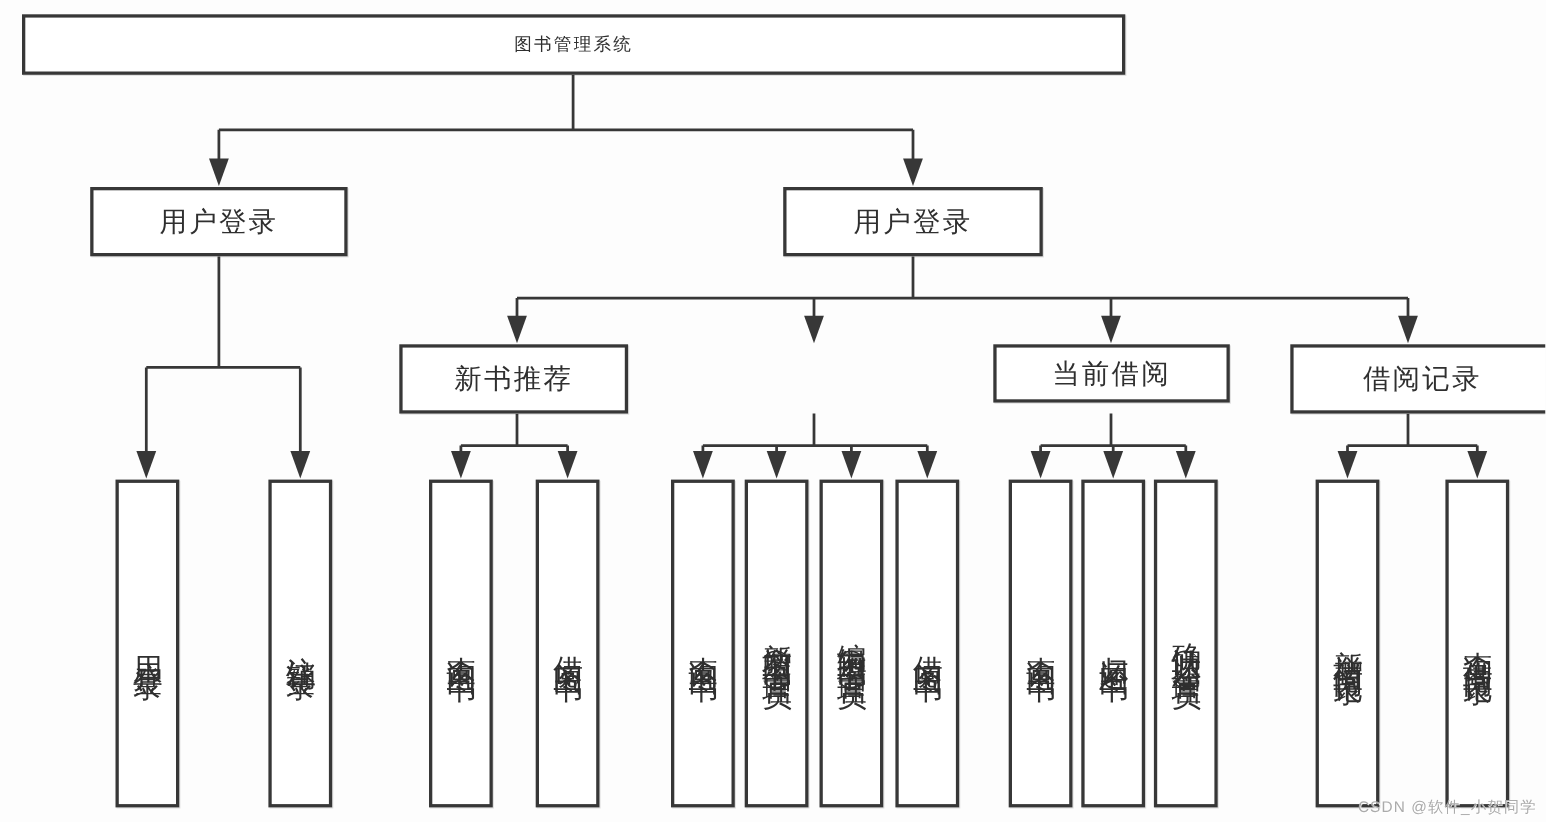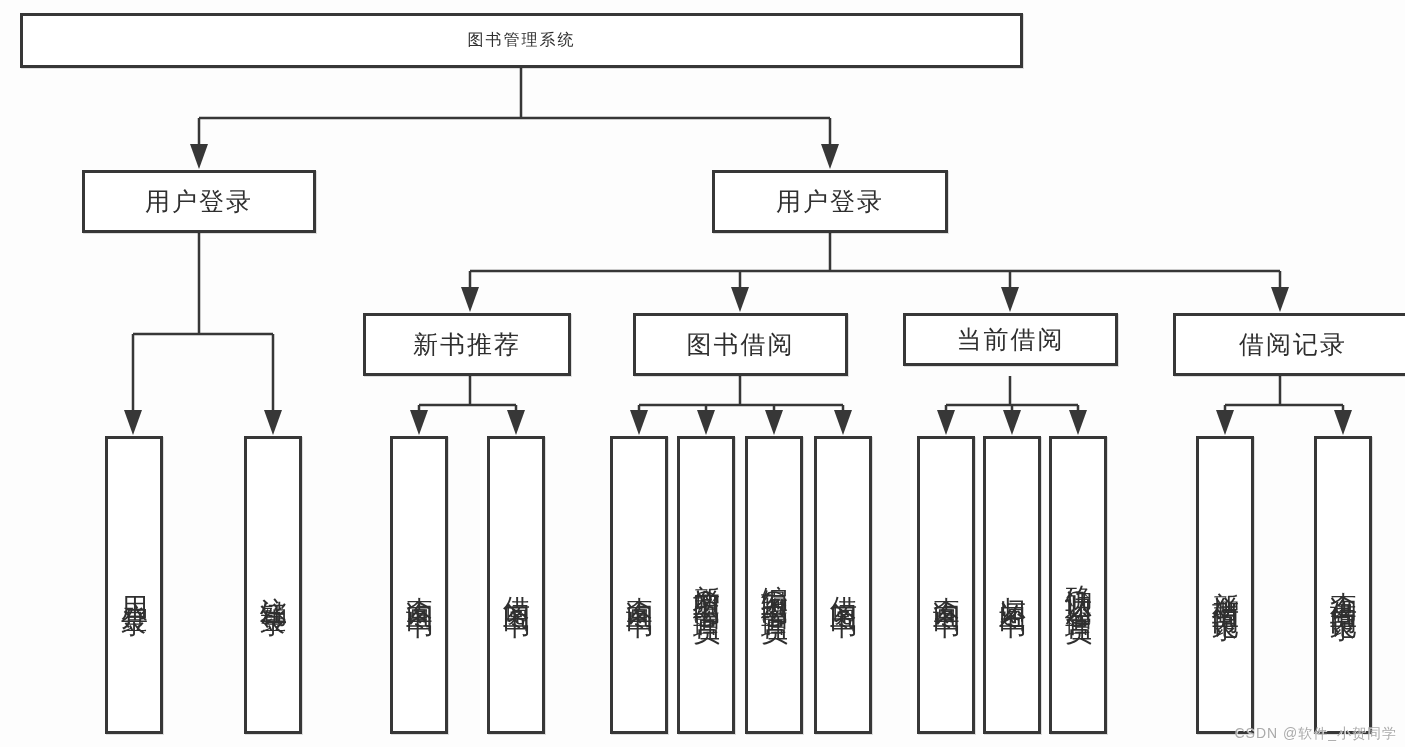--- a/index.html
+++ b/index.html
@@ -99,23 +99,20 @@
   <div class="box h" style="left:82px;top:170px;width:234px;height:63px">
     <span class="lbl">用户登录</span>
   </div>
   <div class="box h" style="left:712px;top:170px;width:236px;height:63px">
     <span class="lbl">用户登录</span>
   </div>
 
   <div class="box h" style="left:363px;top:313px;width:208px;height:63px">
     <span class="lbl">新书推荐</span>
   </div>
-  <div class="box h" style="left:633px;top:313px;width:215px;height:63px">
-    <span class="lbl">图书借阅</span>
-  </div>
   <div class="box h" style="left:903px;top:313px;width:215px;height:53px">
     <span class="lbl">当前借阅</span>
   </div>
   <div class="box h" style="left:1173px;top:313px;width:240px;height:63px">
     <span class="lbl">借阅记录</span>
   </div>
 
   <div class="box v" style="left:105px;top:436px;width:58px;height:298px">
     <span class="lbl">用户登录</span>
   </div>

